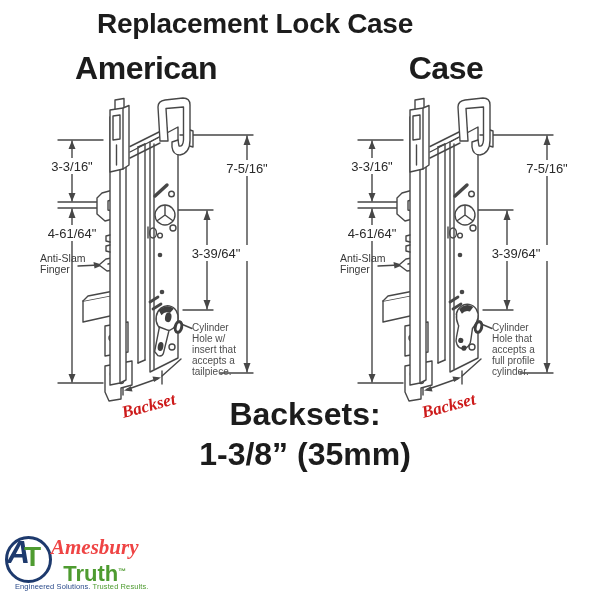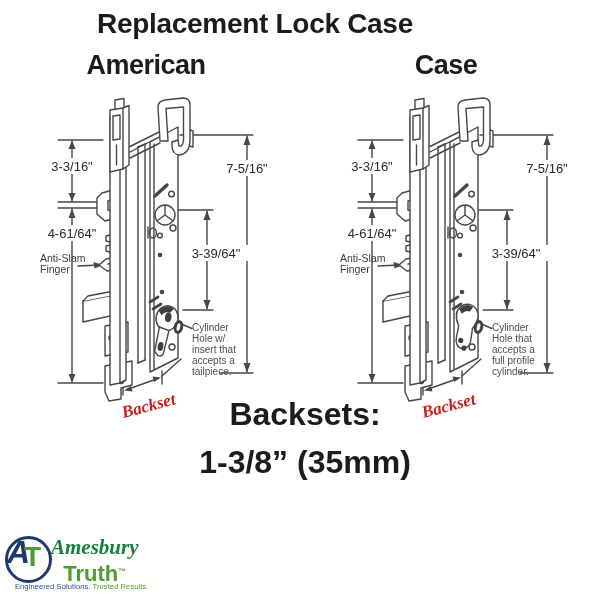--- a/index.html
+++ b/index.html
@@ -1,44 +1,44 @@
 <!DOCTYPE html>
 <html><head>
 <meta charset="utf-8">
 <style>
   html,body{margin:0;padding:0;background:#fff;}
   .page{position:relative;width:600px;height:600px;background:#fff;overflow:hidden;
         font-family:"Liberation Sans", sans-serif;color:#1c1c1c;}
   .title{position:absolute;left:0;top:8px;width:510px;text-align:center;
          font-size:28px;font-weight:700;letter-spacing:-0.3px;}
   .heading{position:absolute;top:50px;width:212px;text-align:center;
-           font-size:27px;font-weight:700;letter-spacing:-0.5px;}
+           font-size:32px;font-weight:700;letter-spacing:-0.5px;}
   .heading-american{left:40px;}
   .heading-euro{left:340px;}
   .diagram{position:absolute;width:280px;height:350px;}
   .diagram-american{left:20px;top:95px;}
   .diagram-euro{left:320px;top:95px;}
   .dim-label{font:500 13px "Liberation Sans",sans-serif;fill:#2a2a2a;}
   .small-label{font:400 10.5px "Liberation Sans",sans-serif;fill:#3a3a3a;}
   .note-label{font:400 10px "Liberation Sans",sans-serif;fill:#4e4e4e;}
   .backset-label{font:italic 700 17px "Liberation Serif",serif;}
   .backsets{position:absolute;left:105px;top:396px;width:400px;text-align:center;}
   .backsets-heading{font-size:32px;font-weight:700;margin-left:45px;width:300px;}
   .backsets-heading{margin-left:50px;}
   .backset-item{font-size:32px;font-weight:700;line-height:42px;}
-  .backsets-list{margin-top:8px;}
+  .backsets-list{margin-top:0;}
   .logo{position:absolute;left:5px;top:534px;width:160px;height:62px;}
   .logo-circle{position:absolute;left:0;top:2px;width:41px;height:41px;
                border:3px solid #1e3a6d;border-radius:50%;}
   .logo-a{position:absolute;left:2px;top:2px;font:italic 800 32px "Liberation Sans",sans-serif;
           color:#1e3a6d;line-height:1;}
   .logo-t{position:absolute;left:19px;top:9px;font:800 28px "Liberation Sans",sans-serif;
           color:#4e9b30;line-height:1;}
   .logo-text{position:absolute;left:46px;top:1px;line-height:1;}
-  .logo-brand1{font:italic 600 21px "Liberation Serif",serif;color:#15803d;}
+  .logo-brand1{font:italic 600 21px "Liberation Serif",serif;color:#ef4444;}
   .logo-brand2{font:700 22px "Liberation Sans",sans-serif;color:#4e9b30;margin-top:1px;text-align:center;}
   .logo-tm{font-size:8px;vertical-align:7px;}
   .logo-tagline{position:absolute;left:10px;top:48px;font-size:7.5px;white-space:nowrap;
                 letter-spacing:0.1px;}
   .tagline-blue{color:#2a4a8a;}
   .tagline-green{color:#4e9b30;}
 </style>
 </head>
 <body>
 

